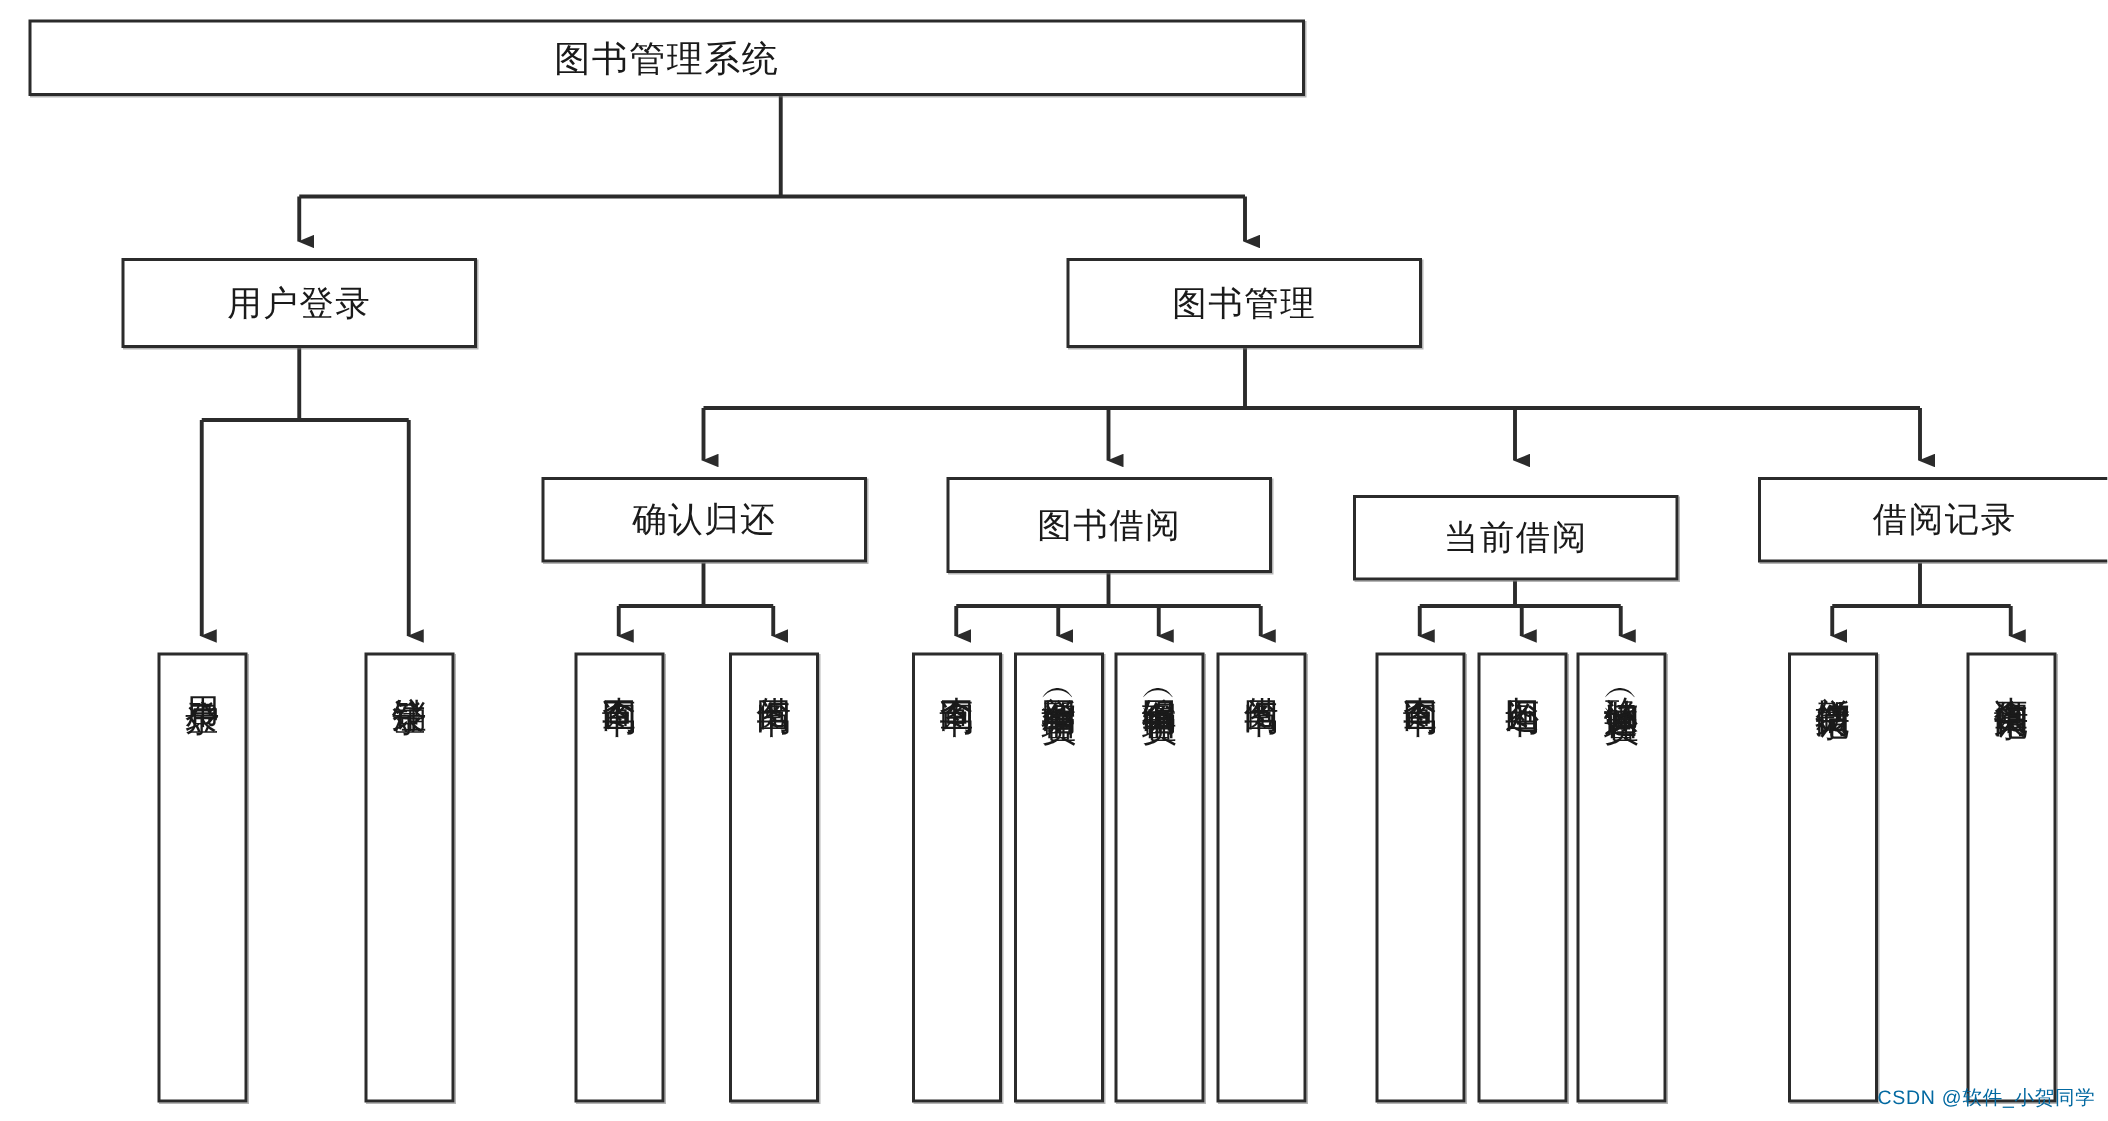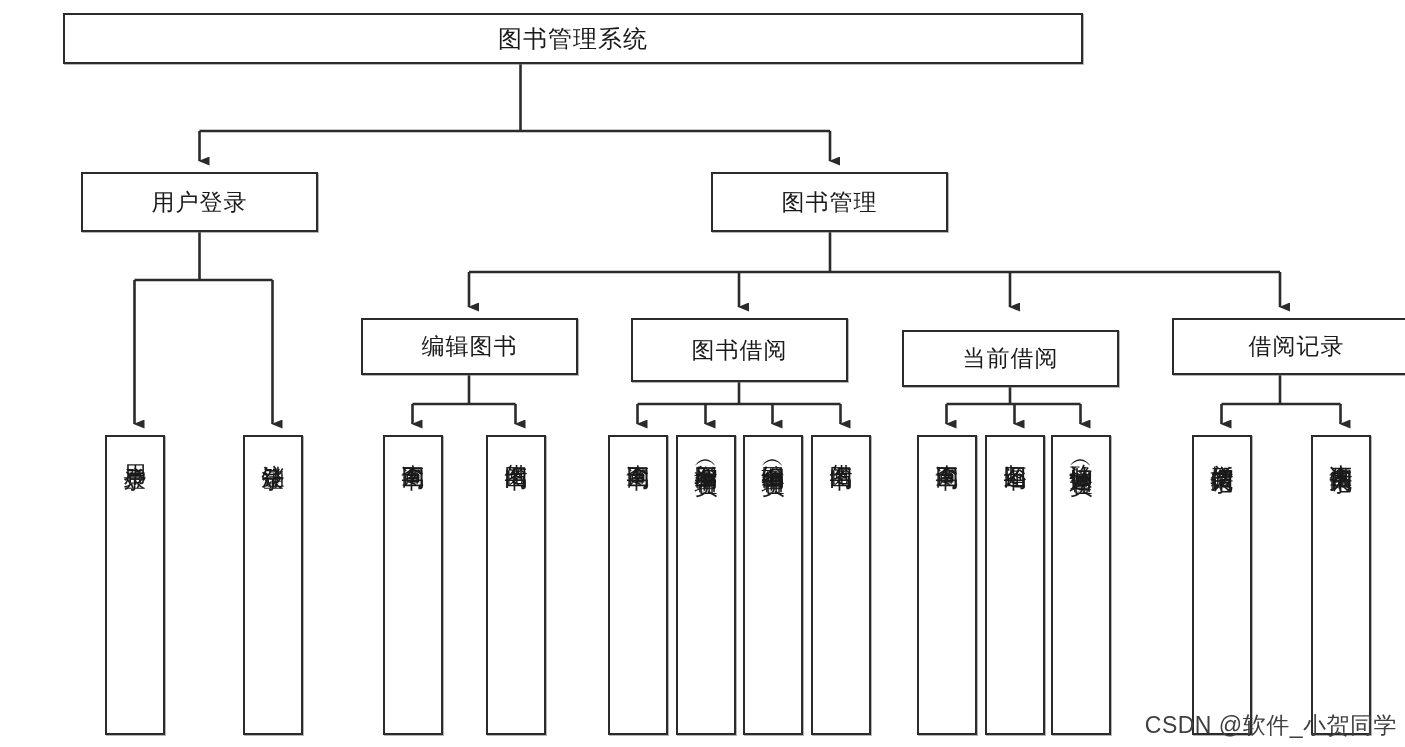--- a/index.html
+++ b/index.html
@@ -55,22 +55,22 @@
     font-size: 23px;
     line-height: 1.08;
     letter-spacing: 1.5px;
     text-align: left;
     white-space: nowrap;
   }
   #watermark {
     position: absolute;
     right: 8px;
     bottom: 6px;
-    font-size: 23px;
-    color: #404040;
+    font-size: 13px;
+    color: #0369a1;
     letter-spacing: 0.5px;
     white-space: nowrap;
   }
 </style>
 </head>
 <body>
 
 <div id="diagram-root">
 
   <svg id="edge-layer" viewBox="0 0 1405 747" width="1405" height="747" xmlns="http://www.w3.org/2000/svg">
@@ -116,26 +116,26 @@
       <path d="M 1014.5 404 L 1014.5 424" marker-end="url(#arrowhead)"></path>
       <path d="M 1080.5 404 L 1080.5 424" marker-end="url(#arrowhead)"></path>
 
       <path d="M 1280 375 L 1280 404"></path>
       <path d="M 1221.5 404 L 1340.5 404"></path>
       <path d="M 1221.5 404 L 1221.5 424" marker-end="url(#arrowhead)"></path>
       <path d="M 1340.5 404 L 1340.5 424" marker-end="url(#arrowhead)"></path>
     </g>
   </svg>
 
-  <div class="node node-h node-root" style="left: 19px; top: 13px; width: 1020px; height: 51px; margin-left: 44px;">图书管理系统</div>
+  <div class="node node-h node-root" style="left: 19px; top: 13px; width: 851px; height: 51px;">图书管理系统</div>
 
   <div class="node node-h" style="left: 81px; top: 172px; width: 237px; height: 60px;">用户登录</div>
   <div class="node node-h" style="left: 711px; top: 172px; width: 237px; height: 60px;">图书管理</div>
 
-  <div class="node node-h" style="left: 361px; top: 318px; width: 217px; height: 57px;">编辑图书</div>
+  <div class="node node-h" style="left: 361px; top: 318px; width: 217px; height: 57px;">确认归还</div>
   <div class="node node-h" style="left: 631px; top: 318px; width: 217px; height: 64px;">图书借阅</div>
   <div class="node node-h" style="left: 902px; top: 318px; width: 217px; height: 57px; margin-top: 12px;">当前借阅</div>
   <div class="node node-h" style="left: 1172px; top: 318px; width: 249px; height: 57px;">借阅记录</div>
 
   <div class="node node-leaf" style="left: 105px; top: 435px; width: 60px; height: 300px;">
     <span class="leaf-text">用户登录</span>
   </div>
   <div class="node node-leaf" style="left: 243px; top: 435px; width: 60px; height: 300px;">
     <span class="leaf-text">注销登录</span>
   </div>

